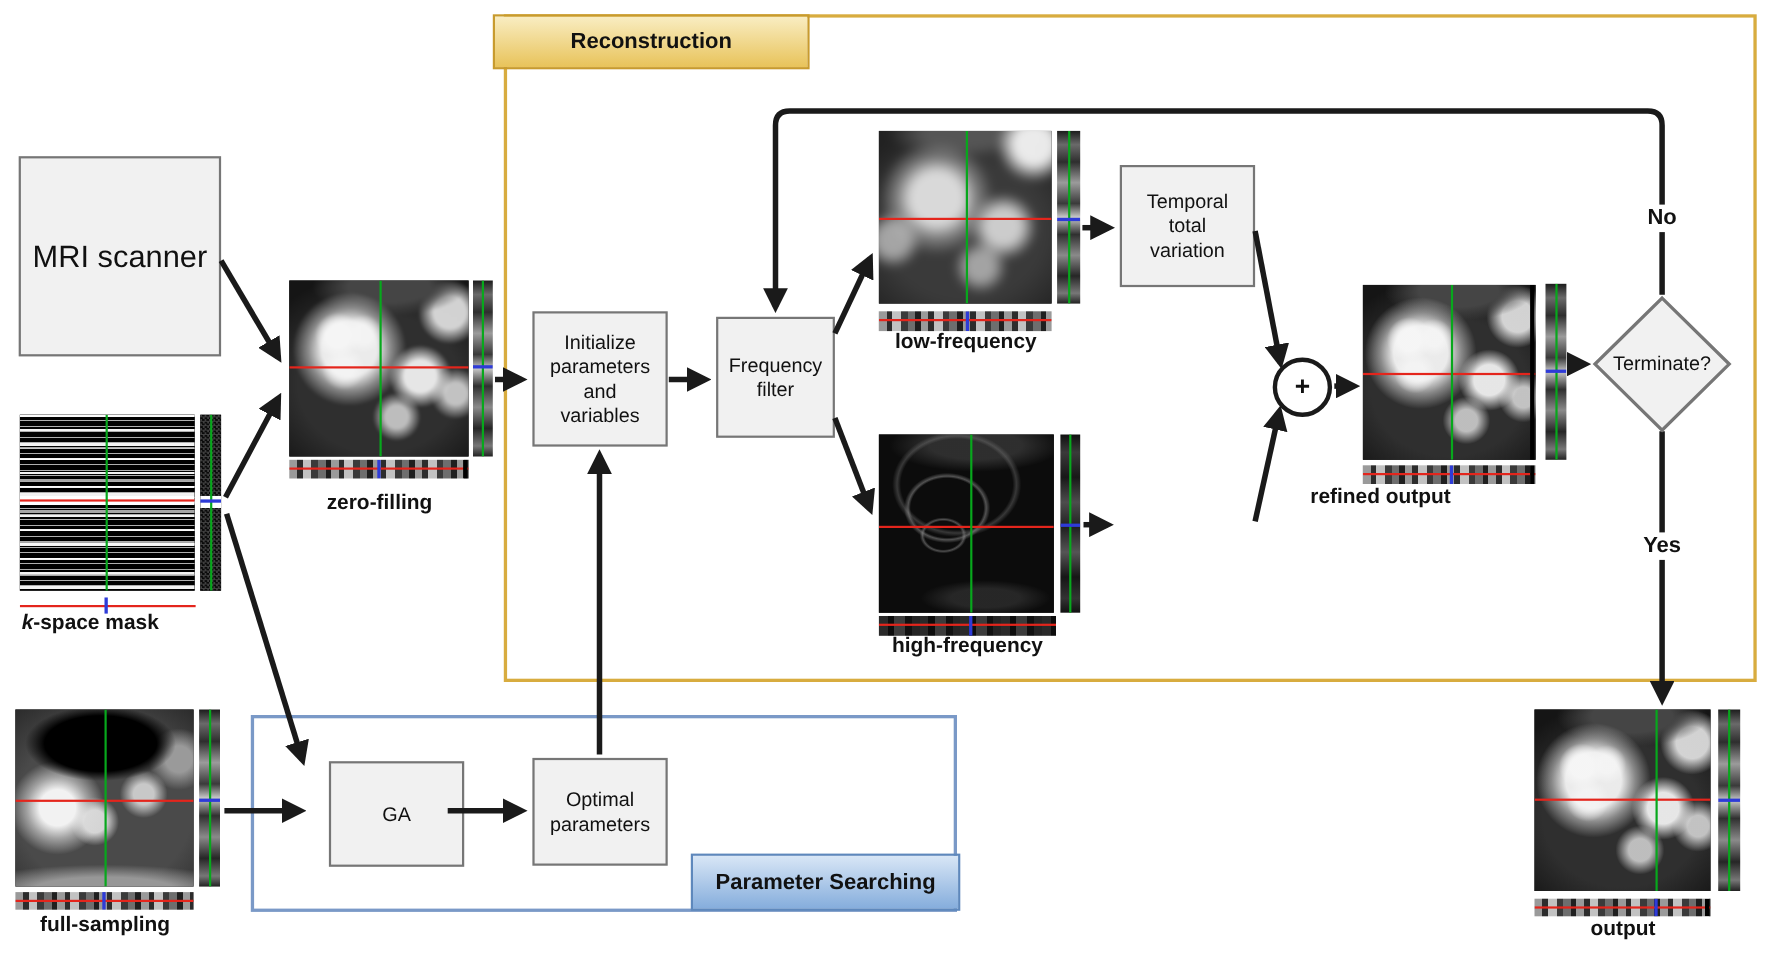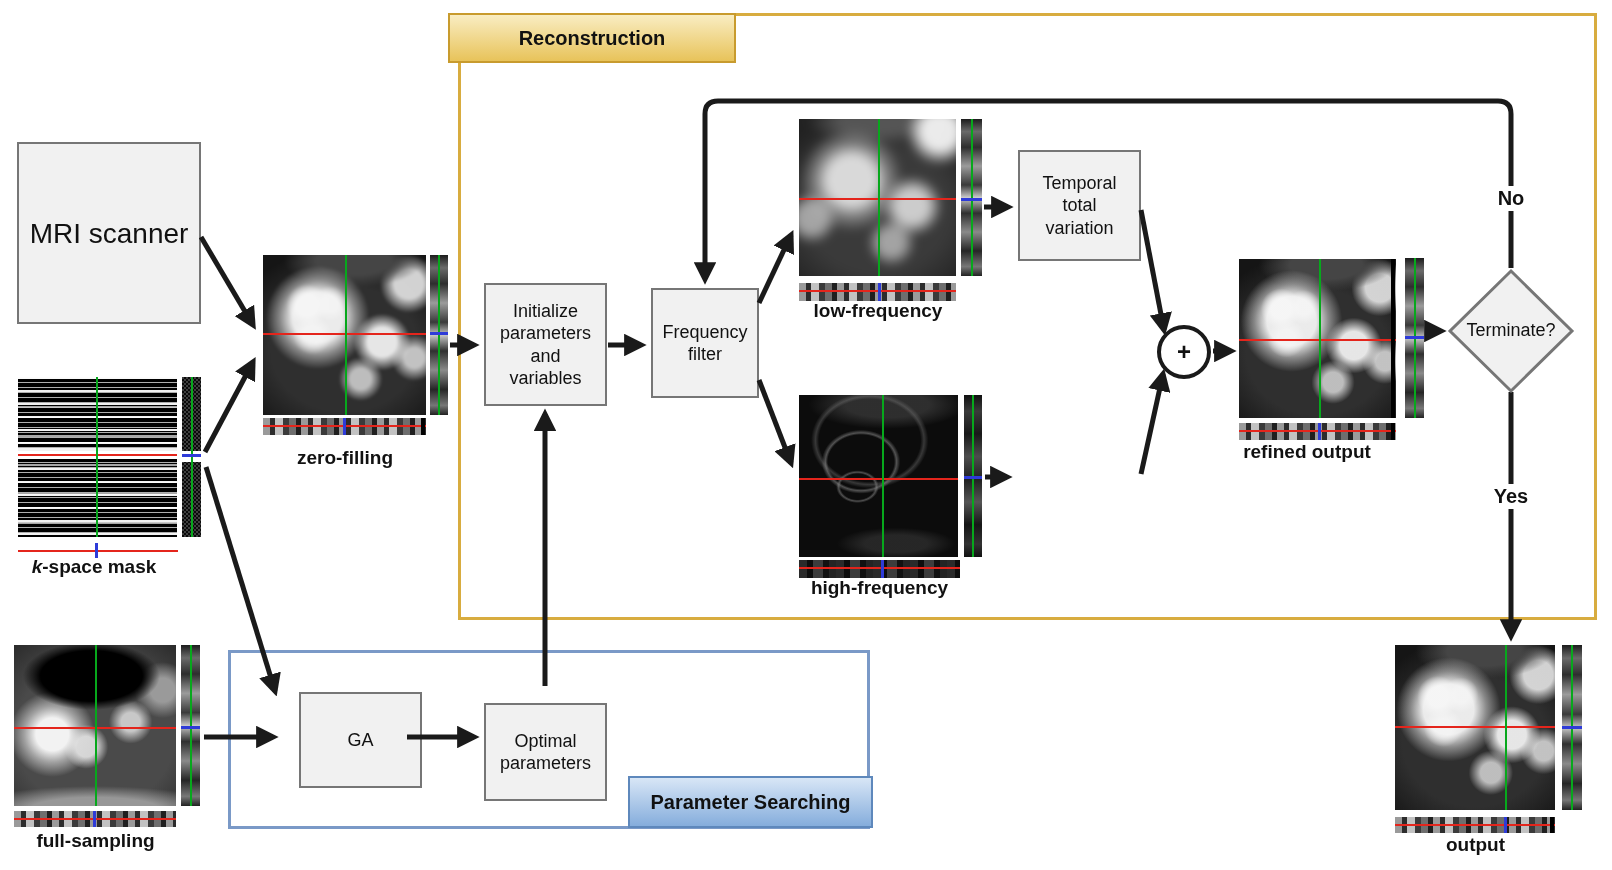--- a/index.html
+++ b/index.html
@@ -19,21 +19,21 @@
 
   
   .pbox{background:var(--box-fill,#F1F1F1);border:2px solid var(--box-border,#767676);box-sizing:border-box;z-index:2;
     display:flex;align-items:center;justify-content:center;text-align:center;font-size:18px;line-height:1.25;}
   .pbox-mri{left:17px;top:142px;width:184px;height:182px;font-size:28px;}
   .pbox-init{left:484px;top:283px;width:123px;height:123px;padding:0 10px;}
   .pbox-freq{left:651px;top:288px;width:108px;height:110px;padding:0 1px;}
   .pbox-ttv{left:1018px;top:150px;width:123px;height:111px;padding:0 14px;}
   .pbox-csc{left:1017px;top:428px;width:122px;height:109px;padding:0 10px;}
   .pbox-ga{left:299px;top:692px;width:123px;height:96px;}
-  .pbox-opt{left:484px;top:689px;width:123px;height:98px;padding:0 1px;margin-top:14px;}
+  .pbox-opt{left:484px;top:689px;width:123px;height:98px;padding:0 1px;}
 
   
   .thumb{overflow:hidden;background:#000;z-index:2;}
   .bg{position:absolute;inset:-8px;}
   .blur-05{filter:blur(.6px);} .blur-1{filter:blur(1.2px);} .blur-4{filter:blur(4px);}
   .mri-base{background:
     radial-gradient(circle at 35% 40%, rgba(245,245,245,.95) 0 16%, rgba(210,210,210,.55) 24%, transparent 33%),
     radial-gradient(circle at 29% 33%, #fff 0 6%, transparent 12%),
     radial-gradient(circle at 42% 32%, #dcdcdc 0 5%, transparent 11%),
     radial-gradient(circle at 32% 50%, #cfcfcf 0 6%, transparent 13%),
@@ -135,21 +135,21 @@
   </div>
   <div class="abs thumb" style="left:182px;top:377px;width:19px;height:160px;">
     <div class="bg noise-bg" style="inset:0;"></div>
     <div class="ln-v" style="left:45%;"></div>
     <div class="tick-h" style="top:48%;"></div>
   </div>
   <div class="abs thumb kstrip" style="left:18px;top:543px;width:160px;height:15px;">
     <div class="ln-h" style="top:45%;"></div>
     <div class="tick-v" style="left:48%;"></div>
   </div>
-  <div class="abs caption" style="left:14px;top:556px;width:160px;text-align:center;"><span class="it">k</span><span>-space mask</span></div>
+  <div class="abs caption" style="left:2px;top:556px;width:160px;text-align:center;"><span class="it">k</span><span>-space mask</span></div>
 
   <div class="abs thumb" style="left:14px;top:645px;width:162px;height:161px;">
     <div class="bg fs-bg blur-05"></div>
     <div class="ln-h" style="top:51%;"></div>
     <div class="ln-v" style="left:50%;"></div>
   </div>
   <div class="abs thumb strip-v" style="left:181px;top:645px;width:19px;height:161px;">
     <div class="ln-v" style="left:45%;"></div>
     <div class="tick-h" style="top:50%;"></div>
   </div>
@@ -197,21 +197,21 @@
   </div>
   <div class="abs thumb strip-v" style="left:1405px;top:258px;width:19px;height:160px;">
     <div class="ln-v" style="left:45%;"></div>
     <div class="tick-h" style="top:49%;"></div>
   </div>
   <div class="abs thumb strip-h" style="left:1239px;top:423px;width:157px;height:17px;">
     <div class="ln-h" style="top:42%;"></div>
     <div class="tick-v" style="left:50%;"></div>
     <div class="endbar"></div>
   </div>
-  <div class="abs caption" style="left:1228px;top:441px;width:158px;"><span>refined output</span></div>
+  <div class="abs caption" style="left:1176px;top:441px;width:158px;"><span>refined output</span></div>
 
   <div class="abs thumb" style="left:1395px;top:645px;width:160px;height:165px;">
     <div class="bg mri-base blur-05"></div>
     <div class="ln-h" style="top:49%;"></div>
     <div class="ln-v" style="left:69%;"></div>
   </div>
   <div class="abs thumb strip-v" style="left:1562px;top:645px;width:20px;height:165px;">
     <div class="ln-v" style="left:45%;"></div>
     <div class="tick-h" style="top:49%;"></div>
   </div>

